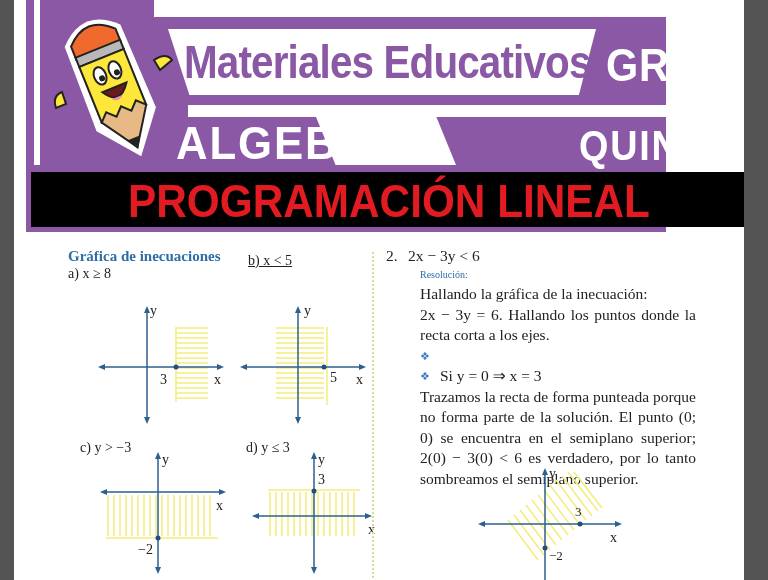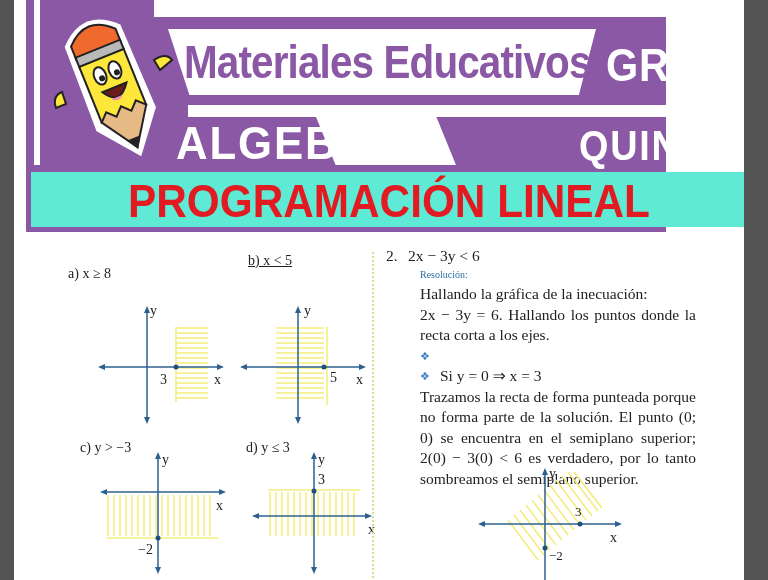--- a/index.html
+++ b/index.html
@@ -9,21 +9,21 @@
   .top-white { position:absolute; left:128px; top:0; width:580px; height:17px; background:#fff; }
   .left-white { position:absolute; left:8px; top:0; width:6px; height:165px; background:#fff; }
   .right-white { position:absolute; left:718px; top:0; width:5px; height:165px; background:#fff; }
   .title-box { position:absolute; left:142px; top:29px; width:428px; height:66px; background:#fff; clip-path:polygon(0 0,100% 0,96% 100%,5% 100%); }
   .title-text { position:absolute; left:158px; top:34px; font-family:"Liberation Sans", sans-serif; font-weight:bold; font-size:47px; color:#8a58a5; letter-spacing:-1px; transform:scaleX(0.86); transform-origin:left top; white-space:nowrap; }
   .gratis { position:absolute; left:580px; top:38px; font-family:"Liberation Sans", sans-serif; font-weight:bold; font-size:46px; color:#fff; letter-spacing:1px; transform:scaleX(0.9); transform-origin:left top; }
   .white-strip { position:absolute; left:162px; top:105px; width:540px; height:12px; background:#fff; clip-path:polygon(0 0,100% 0,100% 100%,0 100%); }
   .mid-white { position:absolute; left:290px; top:117px; width:140px; height:48px; background:#fff; clip-path:polygon(0 0,86% 0,100% 100%,14% 100%); }
   .algebra { position:absolute; left:150px; top:116px; font-family:"Liberation Sans", sans-serif; font-weight:bold; font-size:46px; color:#fff; letter-spacing:2px; transform:scaleX(0.95); transform-origin:left top; }
   .quinto { position:absolute; left:553px; top:122px; font-family:"Liberation Sans", sans-serif; font-weight:bold; font-size:42px; color:#fff; letter-spacing:2px; transform:scaleX(0.9); transform-origin:left top; }
-  .subject-box { position:absolute; left:5px; top:172px; width:716px; height:55px; background:#5eead4; }
+  .subject-box { position:absolute; left:5px; top:172px; width:716px; height:55px; background:#000000; }
   .subject-text { position:absolute; left:0; top:2px; width:716px; text-align:center; font-family:"Liberation Sans", sans-serif; font-weight:bold; font-size:46px; color:#e21b22; transform:scaleX(0.92); }
   .mascot { position:absolute; left:16px; top:4px; width:140px; height:160px; }
 
   .content { position:absolute; left:0; top:232px; width:730px; height:348px; }
   .heading { position:absolute; left:54px; top:16px; font-size:15px; font-weight:bold; color:#2c6ea5; }
   .label { position:absolute; font-size:14px; color:#222; white-space:nowrap; }
   .graph { position:absolute; }
   .divider { position:absolute; left:358px; top:20px; width:2px; height:328px; background-image:linear-gradient(#d9dd8a 50%, transparent 50%); background-size:2px 4px; }
 
   .right-col { position:absolute; left:372px; top:14px; width:310px; font-size:15.5px; color:#222; line-height:20.5px; }
@@ -70,20 +70,21 @@
       <path d="M20 88 Q10 92 14 104 L24 100 Z" fill="#fde73a" stroke="#222" stroke-width="2"></path>
       <path d="M112 56 Q124 48 130 56 L118 66 Z" fill="#fde73a" stroke="#222" stroke-width="2"></path>
     </svg>
 
     <div class="subject-box">
       <div class="subject-text">PROGRAMACIÓN LINEAL</div>
     </div>
   </div>
 
   <div class="content">
+    <div class="heading">Gráfica de inecuaciones</div>
 
     <div class="label" style="left:54px;top:34px;">a)   x ≥ 8</div>
     <svg class="graph" style="left:74px;top:60px;" width="140" height="140" viewBox="0 0 140 140">
       <g stroke="#f4ec7a" stroke-width="1.5">
         <line x1="88" y1="35" x2="88" y2="110"></line>
         <line x1="88" y1="36" x2="120" y2="36"></line>
           <line x1="88" y1="41" x2="120" y2="41"></line>
           <line x1="88" y1="46" x2="120" y2="46"></line>
           <line x1="88" y1="51" x2="120" y2="51"></line>
           <line x1="88" y1="56" x2="120" y2="56"></line>

